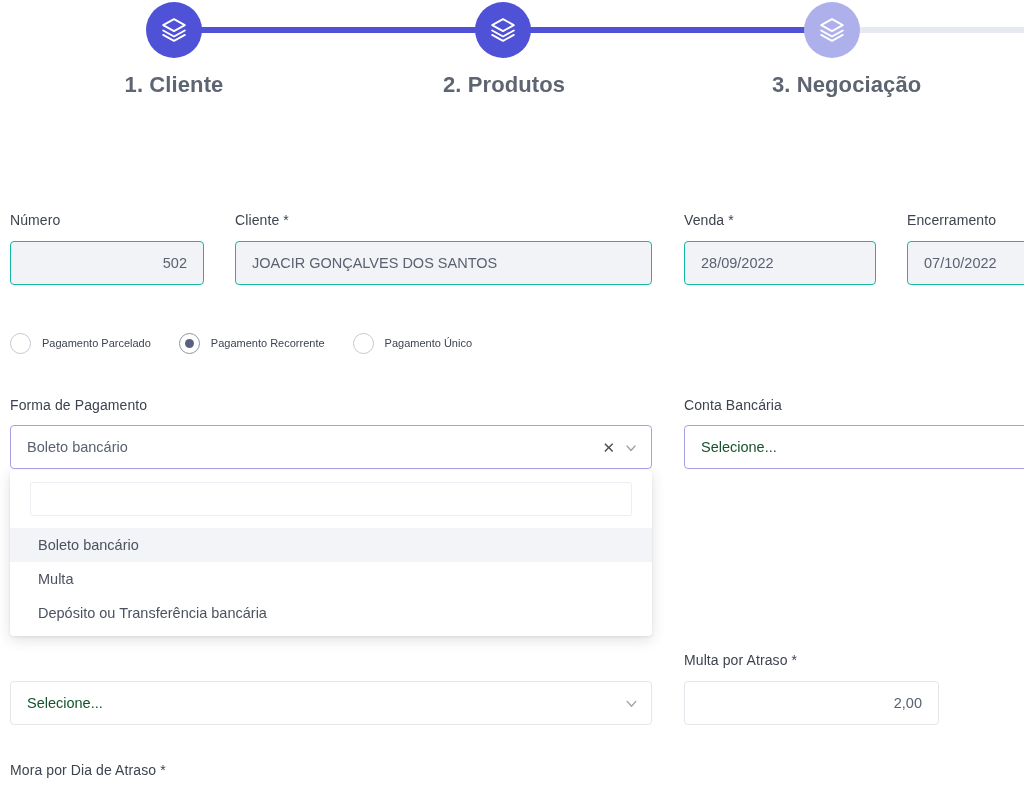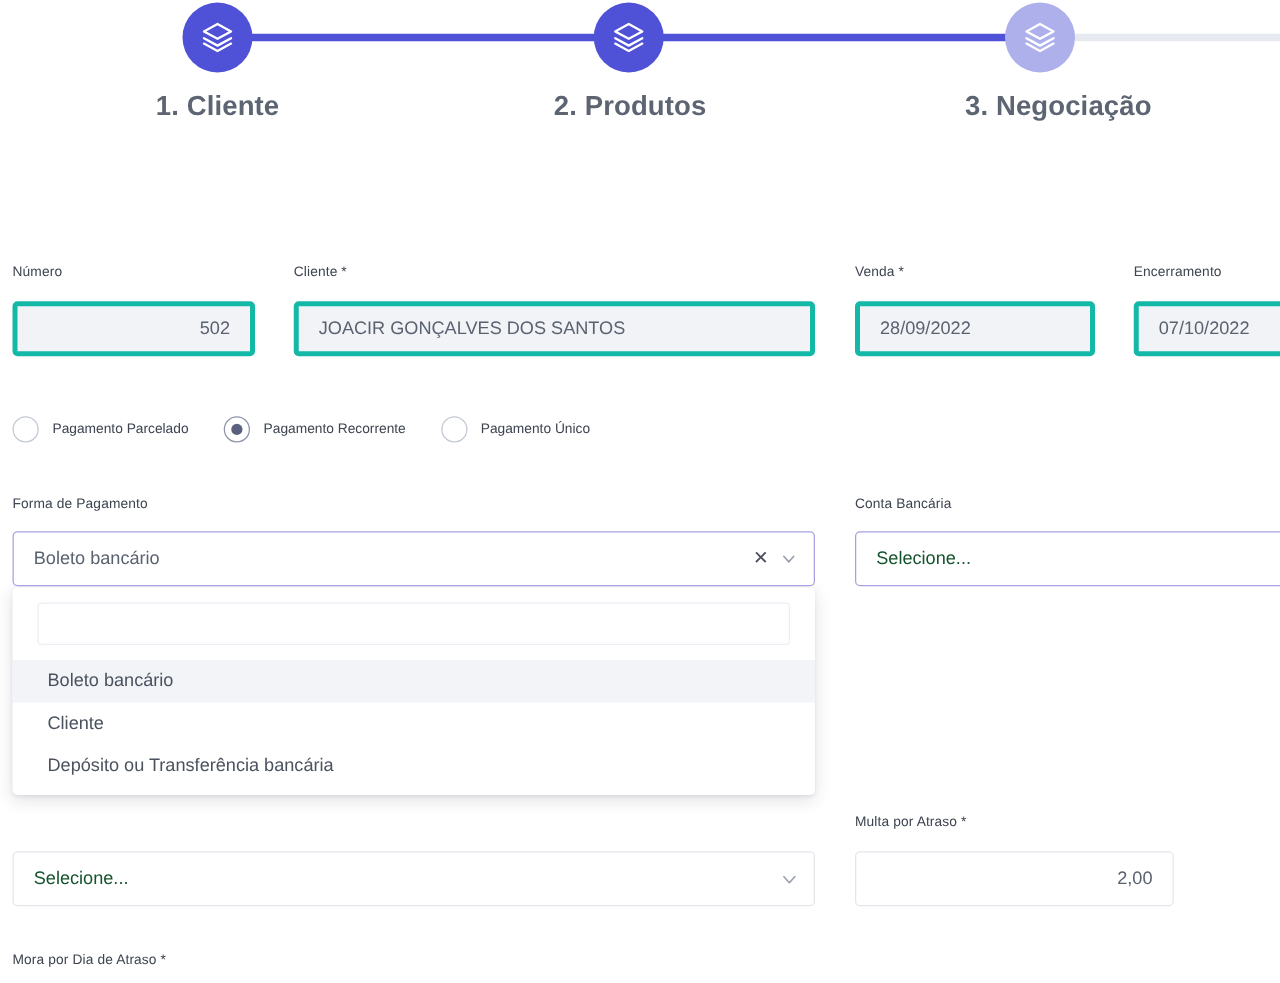--- a/index.html
+++ b/index.html
@@ -35,29 +35,29 @@
   .circle-dim { background:#aeb0ec; }
   .step-circle svg { display:block; }
 
   .step-label {
     margin-top:14px; font-size:22px; font-weight:bold;
     color:#5d6572; letter-spacing:.1px; white-space:nowrap;
   }
 
   
   .field-label {
-    position:absolute; font-size:11px; color:#3d4450;
+    position:absolute; font-size:14px; color:#3d4450;
     white-space:nowrap; letter-spacing:.1px;
   }
   .input-box {
     position:absolute; height:44px; border-radius:4px;
     display:flex; align-items:center; padding:0 16px;
     font-size:14.5px; color:#5a6270;
   }
-  .input-readonly { background:#f2f3f7; border:4px solid #14b8a6; }
+  .input-readonly { background:#f2f3f7; border:1px solid #14b8a6; }
   .input-readonly.num { justify-content:flex-end; }
   .input-white { background:#ffffff; border:1px solid #e4e6ec; }
   .input-white.num { justify-content:flex-end; }
   .input-focus {
     background:#ffffff; border:1px solid #a6a1e2;
   }
   .placeholder { color:#14532d; }
 
   .chev {
     position:absolute; right:14px; top:50%; transform:translateY(-50%);
@@ -186,21 +186,21 @@
     <span class="chev">
       <svg width="12" height="12" viewBox="0 0 12 12" fill="none" stroke="#9aa0ad" stroke-width="1.3" stroke-linecap="round" stroke-linejoin="round">
         <polyline points="2,4 6,8.5 10,4"></polyline>
       </svg>
     </span>
   </div>
 
   <div class="dropdown-menu">
     <div class="dd-search"></div>
     <div class="dd-option sel">Boleto bancário</div>
-    <div class="dd-option">Cliente</div>
+    <div class="dd-option">Multa</div>
     <div class="dd-option">Depósito ou Transferência bancária</div>
   </div>
 
   <div class="field-label" style="left:684px; top:397px;">Conta Bancária</div>
   <div class="input-box input-focus" style="left:684px; top:425px; width:360px;">
     <span class="placeholder">Selecione...</span>
   </div>
 
   <div class="input-box input-white behind-select" style="left:10px; top:681px; width:642px;">
     <span class="placeholder">Selecione...</span>

